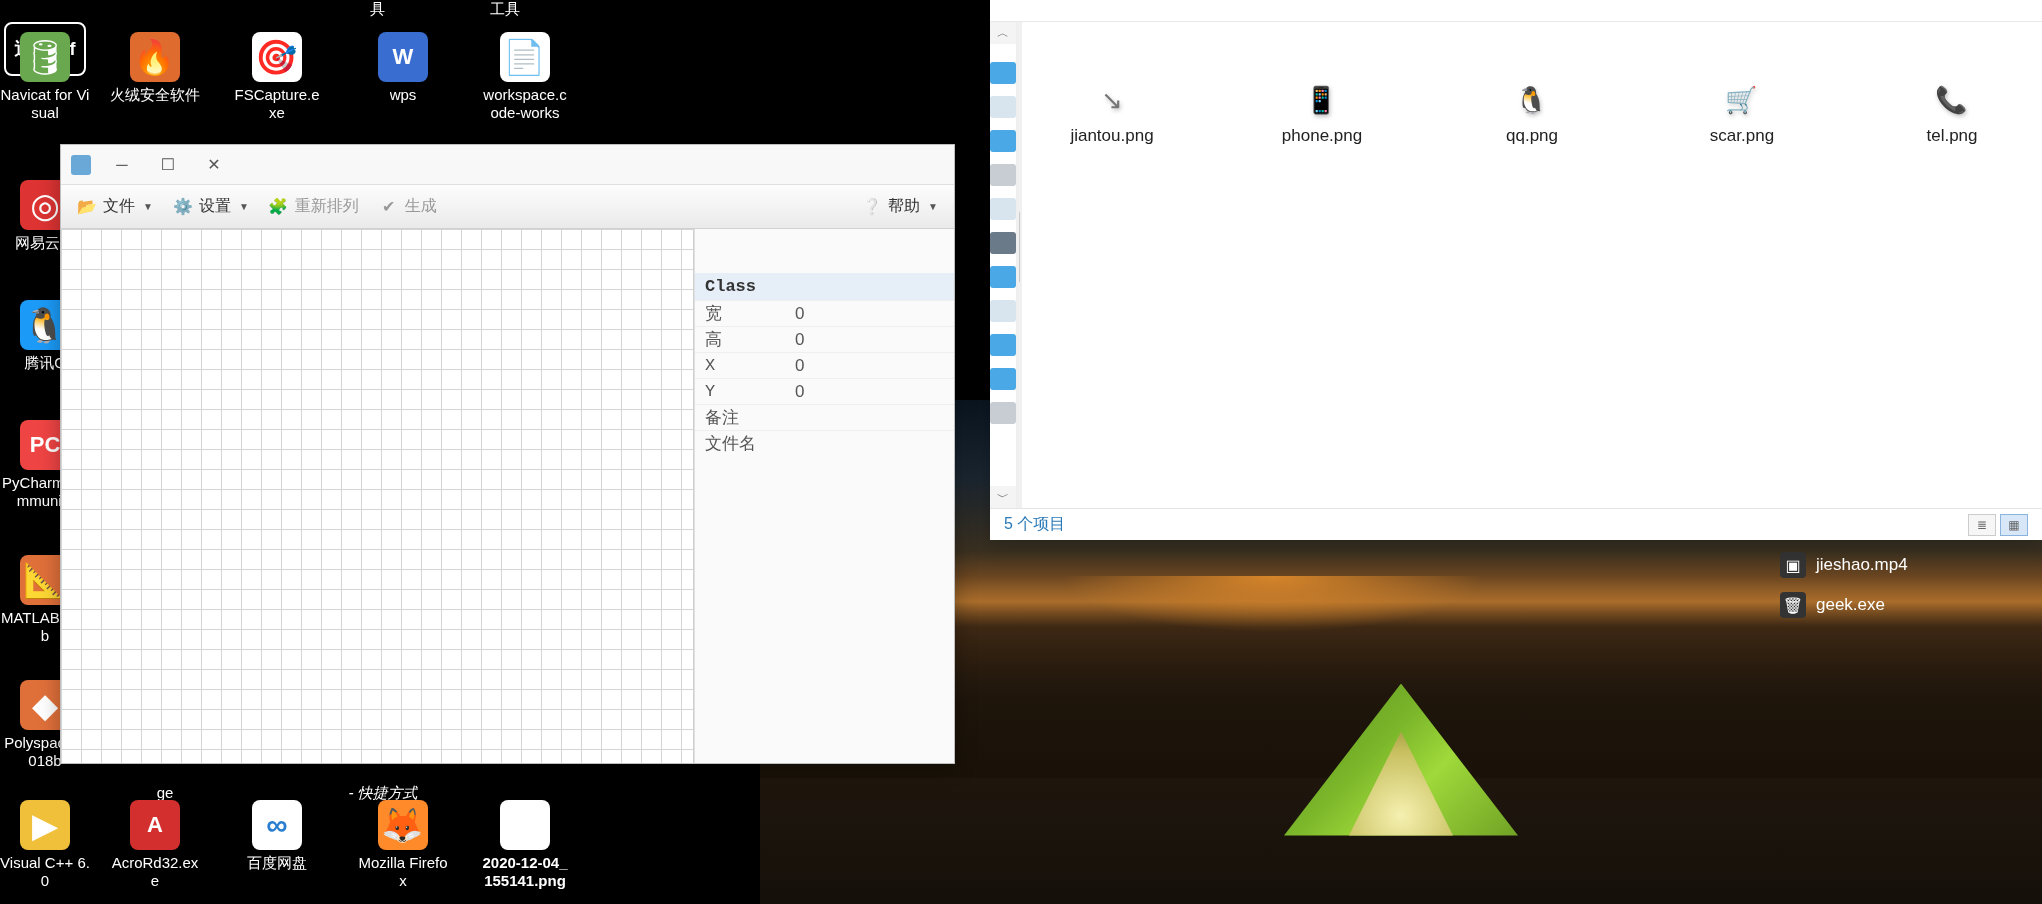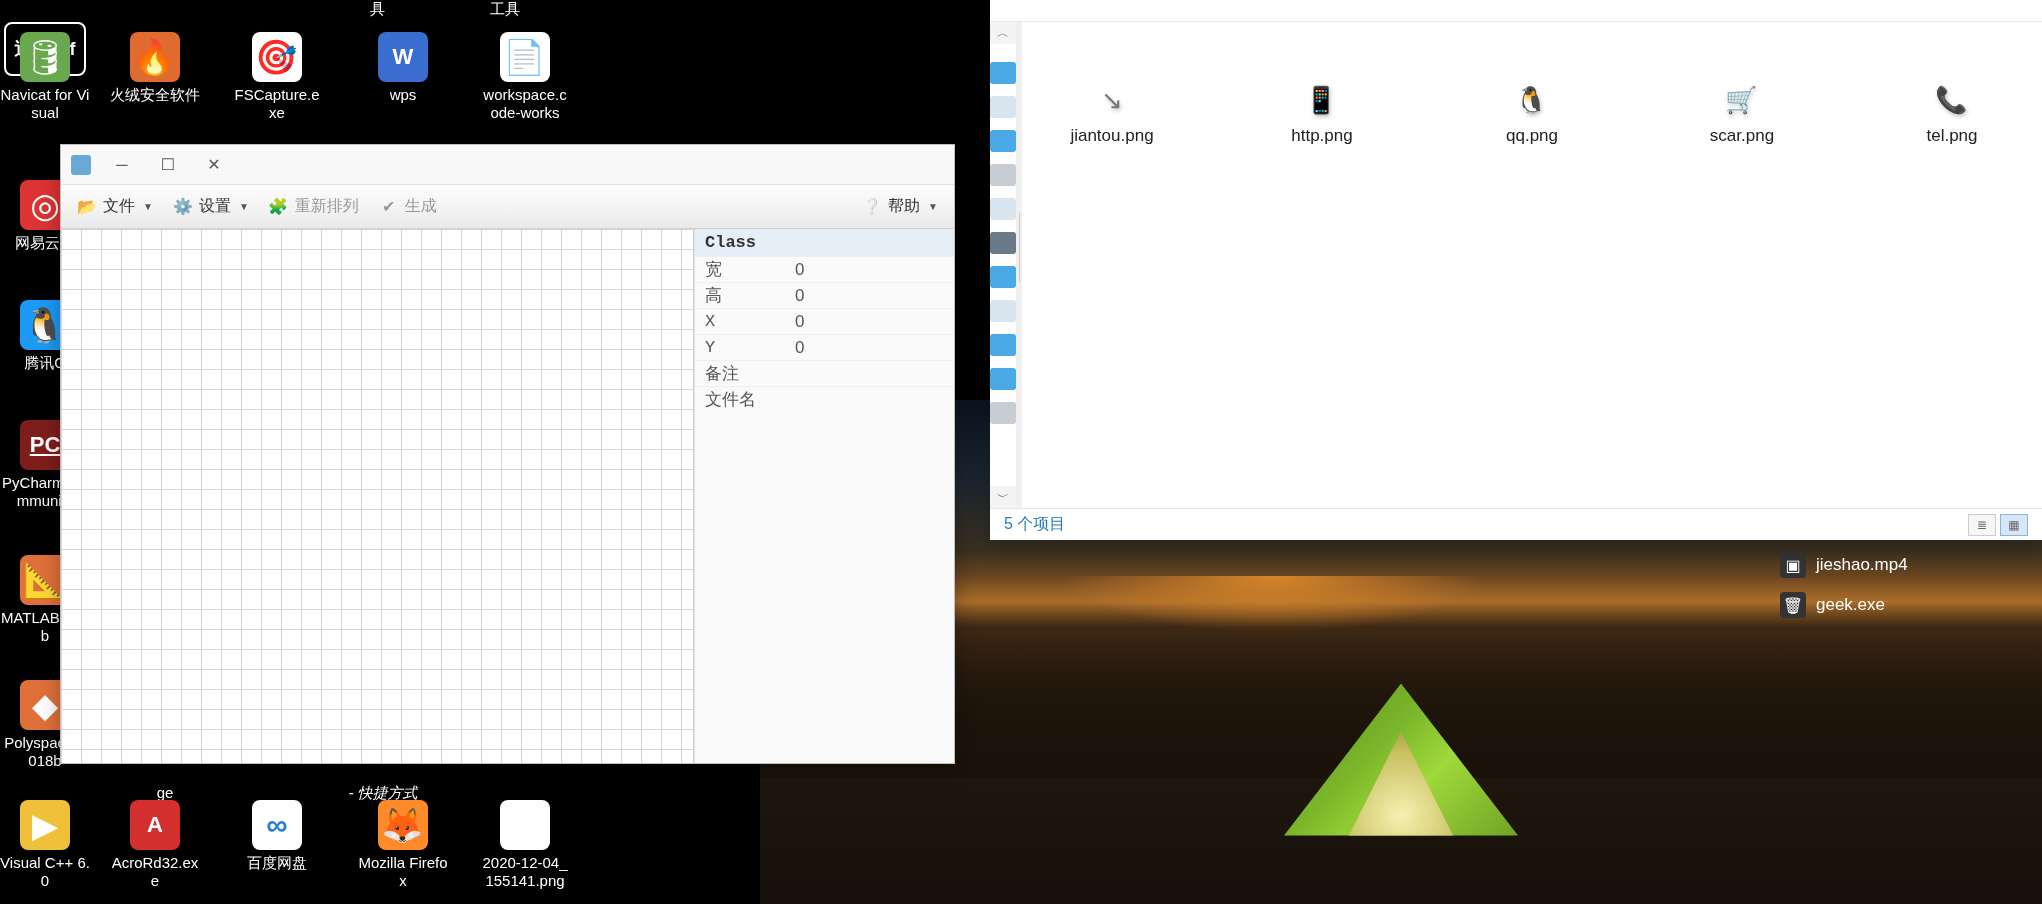--- a/index.html
+++ b/index.html
@@ -94,21 +94,21 @@
     linear-gradient(#d5d5d5 1px, transparent 1px),
     linear-gradient(90deg, #d5d5d5 1px, transparent 1px);
   background-size: 20px 20px;
   border-right: 1px solid #cfcfcf;
 }
 .prop-panel {
   width: 260px; background: #fafafa; border-left: 1px solid #e0e0e0;
   font-size: 17px; color: #444;
 }
 .prop-panel .hdr {
-  background: #e6eef7; padding: 4px 10px; font-family: "Courier New", monospace; font-weight: bold; color: #333;
+  background: #e6eef7; padding: 4px 10px; font-family: "Courier New", monospace; font-weight: bold; color: #333; margin-top: 44px;
 }
 .prop-panel .row { display: flex; align-items: center; height: 26px; padding: 0 10px; border-top: 1px solid #efefef; }
 .prop-panel .row .k { width: 90px; font-family: inherit; color: #555; }
 .prop-panel .row .v { flex: 1; color: #555; }
 .prop-panel .row.cf .k { font-family: "Courier New", monospace; }
 
 
 .win-explorer {
   position: absolute; left: 990px; top: 0; right: 0; height: 540px;
   background: #fff; box-shadow: 0 4px 20px rgba(0,0,0,.25);
@@ -215,21 +215,21 @@
       </div>
       <div class="di" style="left: 0px; top: 180px;">
         <div class="ico" style="background: rgb(221, 51, 51);">◎</div>
         <div class="lbl">网易云音</div>
       </div>
       <div class="di" style="left: 0px; top: 300px;">
         <div class="ico" style="background: rgb(27, 154, 247);">🐧</div>
         <div class="lbl">腾讯Q</div>
       </div>
       <div class="di" style="left: 0px; top: 420px;">
-        <div class="ico" style="background: #7f1d1d; color: rgb(255, 255, 255); font-weight: bold; font-size: 22px; text-decoration: underline;">PC</div>
+        <div class="ico" style="background: #ef4444; color: rgb(255, 255, 255); font-weight: bold; font-size: 22px;">PC</div>
         <div class="lbl">PyCharm Community</div>
       </div>
       <div class="di" style="left: 0px; top: 555px;">
         <div class="ico" style="background: rgb(224, 112, 58);">📐</div>
         <div class="lbl">MATLAB 018b</div>
       </div>
       <div class="di" style="left: 0px; top: 680px;">
         <div class="ico" style="background: rgb(224, 112, 58);">◆</div>
         <div class="lbl">Polyspace 2018b</div>
       </div>
@@ -250,21 +250,21 @@
         <div class="lbl">AcroRd32.exe</div>
       </div>
       <div class="di" style="left: 232px; top: 800px;">
         <div class="ico" style="background: rgb(255, 255, 255); color: rgb(42, 126, 208); font-size: 30px; font-weight: bold;">∞</div>
         <div class="lbl">百度网盘</div>
       </div>
       <div class="di" style="left: 358px; top: 800px;">
         <div class="ico" style="background: rgb(255, 138, 42);">🦊</div>
         <div class="lbl">Mozilla Firefox</div>
       </div>
-      <div class="di" style="left: 480px; top: 800px;">
+      <div class="di" style="left: 480px; top: 800px; font-weight: bold;">
         <div class="ico" style="background: rgb(255, 255, 255);">▬</div>
         <div class="lbl">2020-12-04_155141.png</div>
       </div>
     </div>
   <div id="right-edge">
       <div class="edge-frag" style="top: 52px;">项目</div>
       <div class="edge-frag" style="top: 72px;">快捷</div>
       <div class="edge-frag" style="top: 220px;">业绩</div>
     </div>
   <div id="desk-files">
@@ -367,21 +367,21 @@
       <div class="exp-scrolltrack">
         <div class="thumb"></div>
       </div>
       <div class="exp-files" id="exp-files">
           <div class="file">
             <div class="fic" style="color: rgb(119, 119, 119);">↘</div>
             <div class="flbl">jiantou.png</div>
           </div>
           <div class="file">
             <div class="fic" style="color: rgb(34, 34, 34);">📱</div>
-            <div class="flbl">http.png</div>
+            <div class="flbl">phone.png</div>
           </div>
           <div class="file">
             <div class="fic" style="color: rgb(238, 34, 51);">🐧</div>
             <div class="flbl">qq.png</div>
           </div>
           <div class="file">
             <div class="fic" style="color: rgb(199, 81, 42);">🛒</div>
             <div class="flbl">scar.png</div>
           </div>
           <div class="file">

